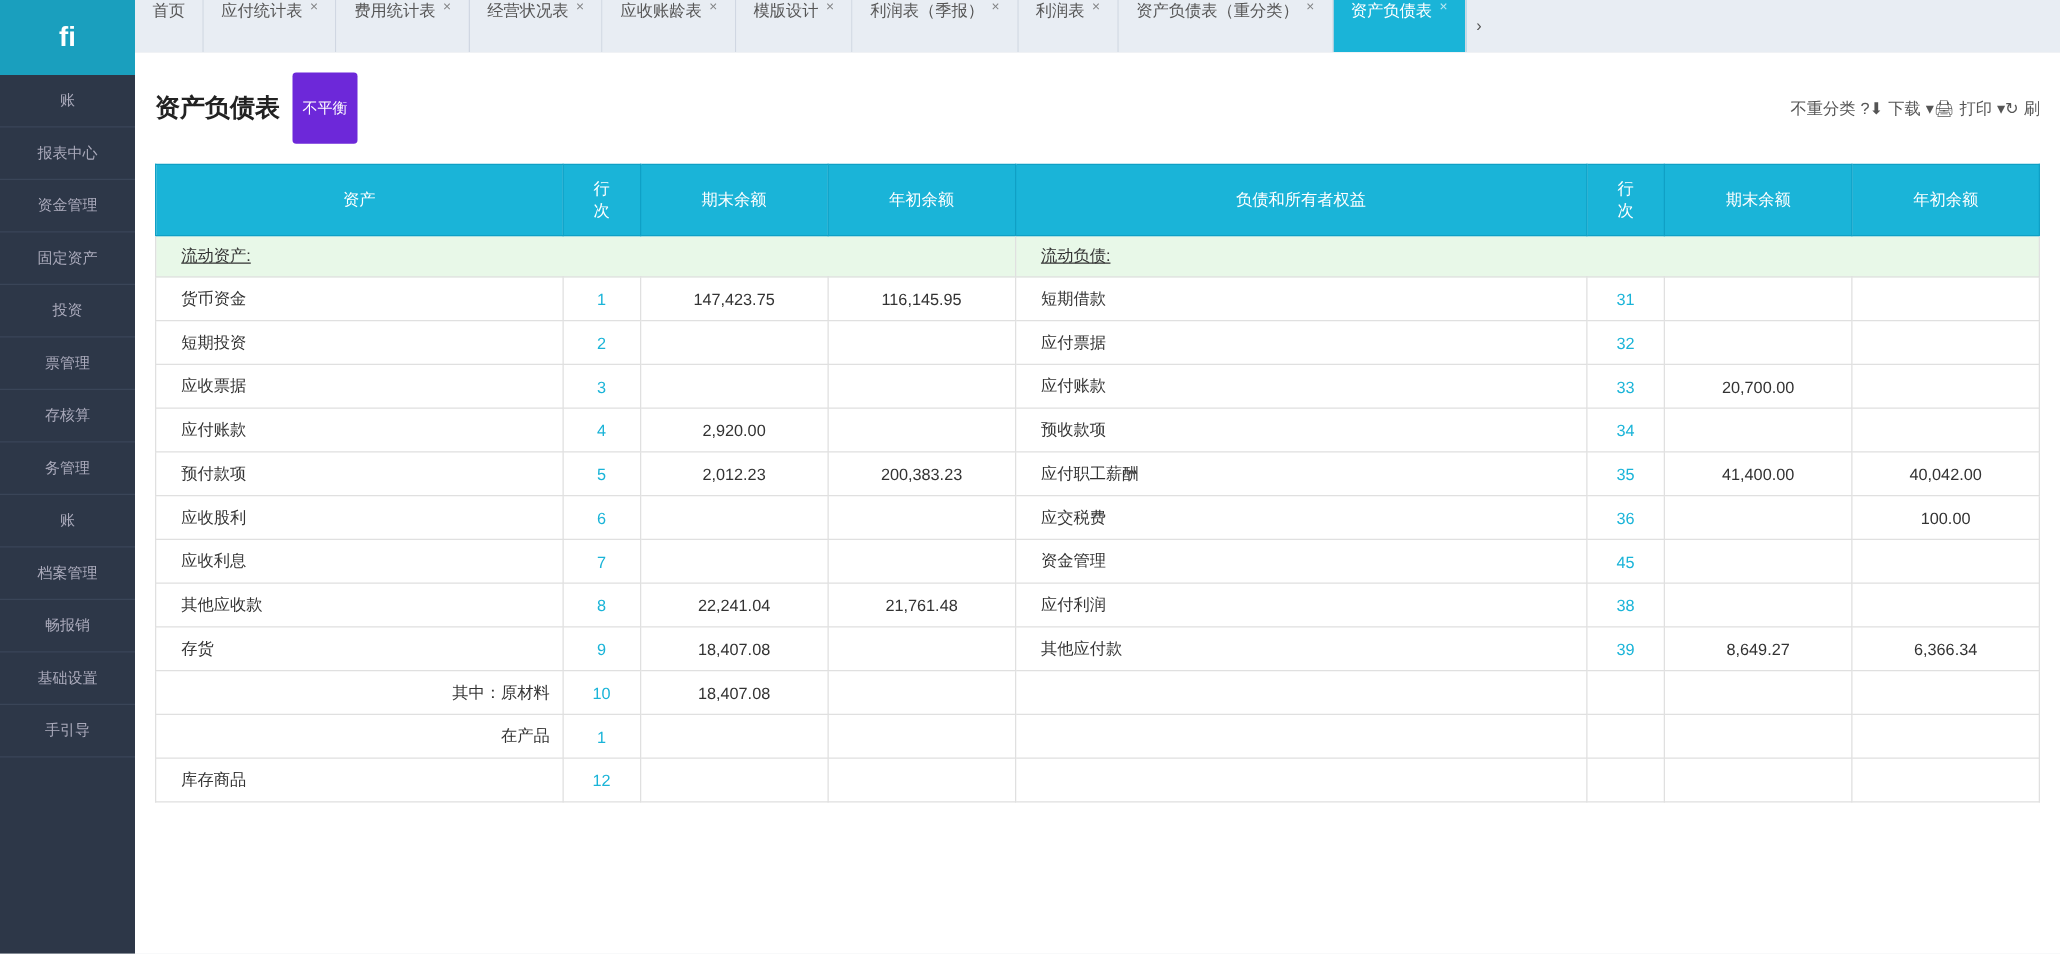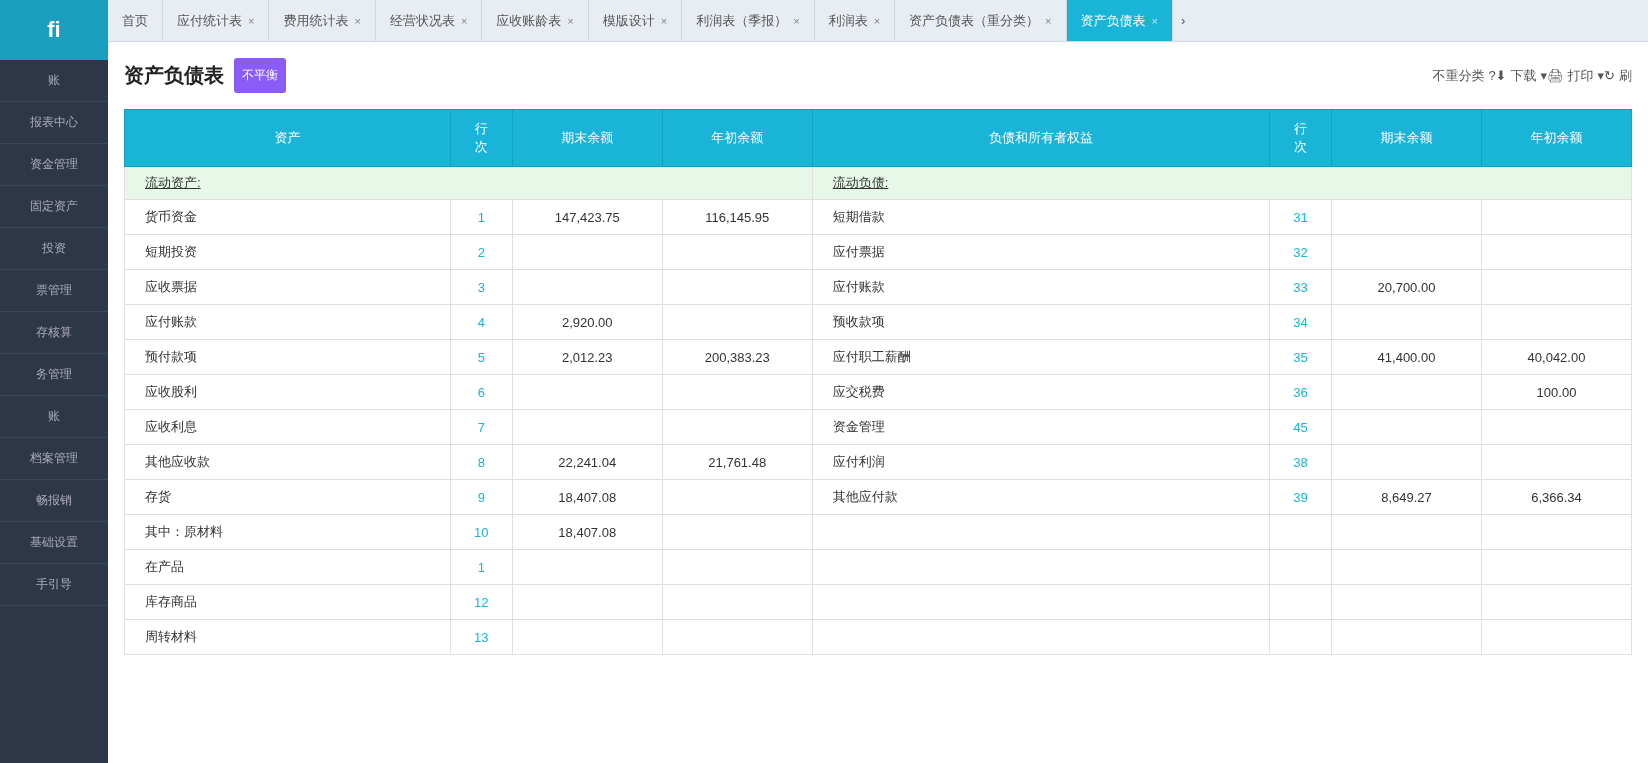--- a/index.html
+++ b/index.html
@@ -51,21 +51,21 @@
       display: flex;
       align-items: center;
       height: 42px;
       overflow-x: auto;
       flex-shrink: 0;
       border-bottom: 1px solid #d0d7e2;
     }
     .tab-bar::-webkit-scrollbar { height: 3px; }
     .tab {
       display: flex;
-      align-items: center;
+      align-items: flex-start;
       padding: 0 14px;
       height: 42px;
       white-space: nowrap;
       font-size: 13px;
       color: #555;
       cursor: pointer;
       border-right: 1px solid #d0d7e2;
       background: #e8edf3;
       flex-shrink: 0;
     }
@@ -108,24 +108,24 @@
       display: flex;
       align-items: center;
       gap: 10px;
     }
     .page-title {
       font-size: 20px;
       font-weight: bold;
       color: #222;
     }
     .badge-unbalanced {
-      background: #8b5cf6;
+      background: #6d28d9;
       color: white;
       font-size: 12px;
-      padding: 9px 8px;
+      padding: 20px 8px;
       border-radius: 3px;
     }
     .page-actions {
       display: flex;
       align-items: center;
       color: #555;
       font-size: 13px;
     }
     .page-actions span {
       cursor: pointer;
@@ -152,21 +152,21 @@
       padding: 8px 10px;
       border: 1px solid #e0e0e0;
       text-align: center;
       color: #333;
     }
     .balance-table td.label-cell {
       text-align: left;
       padding-left: 20px;
     }
     .balance-table td.sublabel-cell {
-      text-align: left;
+      text-align: right;
       padding-left: 20px;
     }
     .balance-table td.number-cell {
       text-align: center;
       color: #333;
     }
     .balance-table td.row-num {
       color: #1ab4d8;
       text-align: center;
     }
@@ -403,27 +403,17 @@
           <tr>
       <td class="label-cell">库存商品</td>
       <td class="row-num">12</td>
       <td class="number-cell"></td>
       <td class="number-cell"></td>
       <td class="label-cell"></td>
       <td class="row-num"></td>
       <td class="number-cell"></td>
       <td class="number-cell"></td>
     </tr>
-          <tr>
-      <td class="label-cell">周转材料</td>
-      <td class="row-num">13</td>
-      <td class="number-cell"></td>
-      <td class="number-cell"></td>
-      <td class="label-cell"></td>
-      <td class="row-num"></td>
-      <td class="number-cell"></td>
-      <td class="number-cell"></td>
-    </tr>
         </tbody>
     </table>
 
   </div>
 </div>
 
 </body></html>

